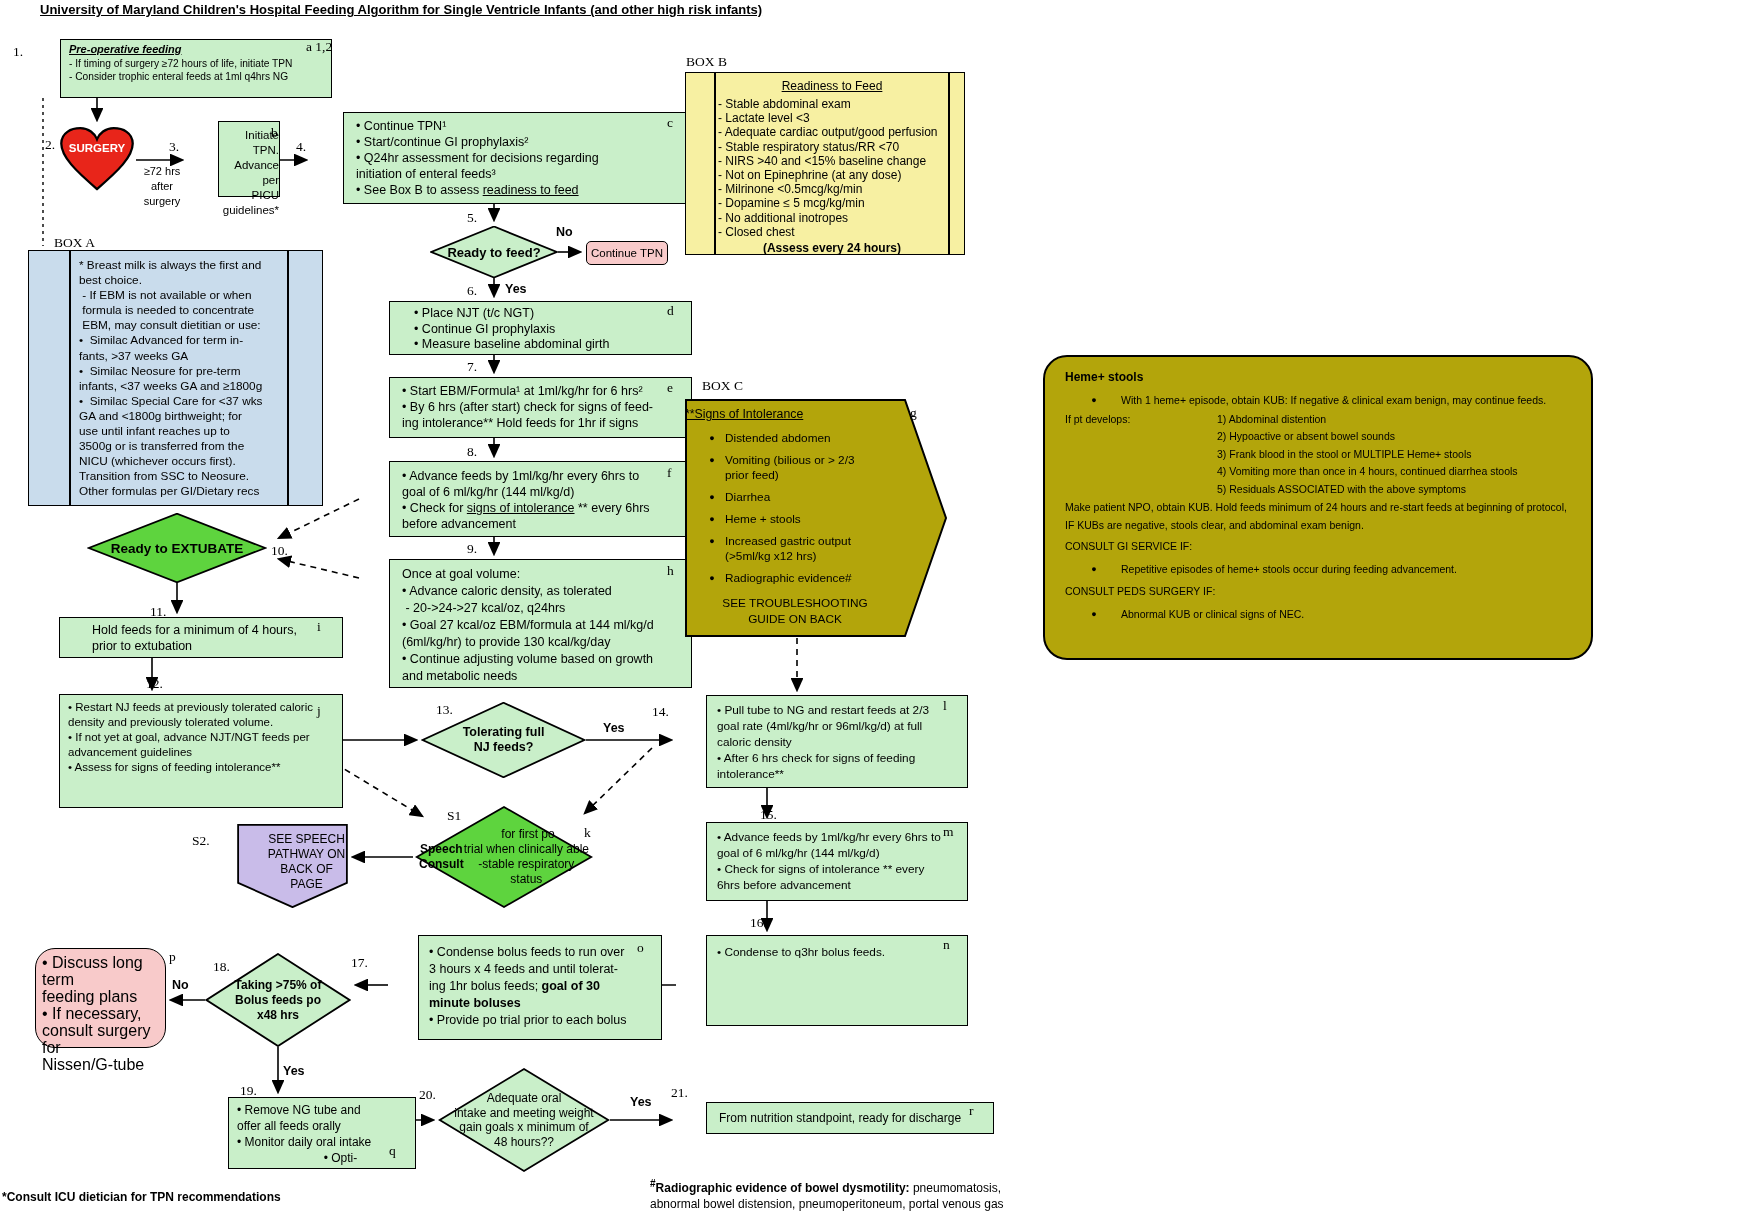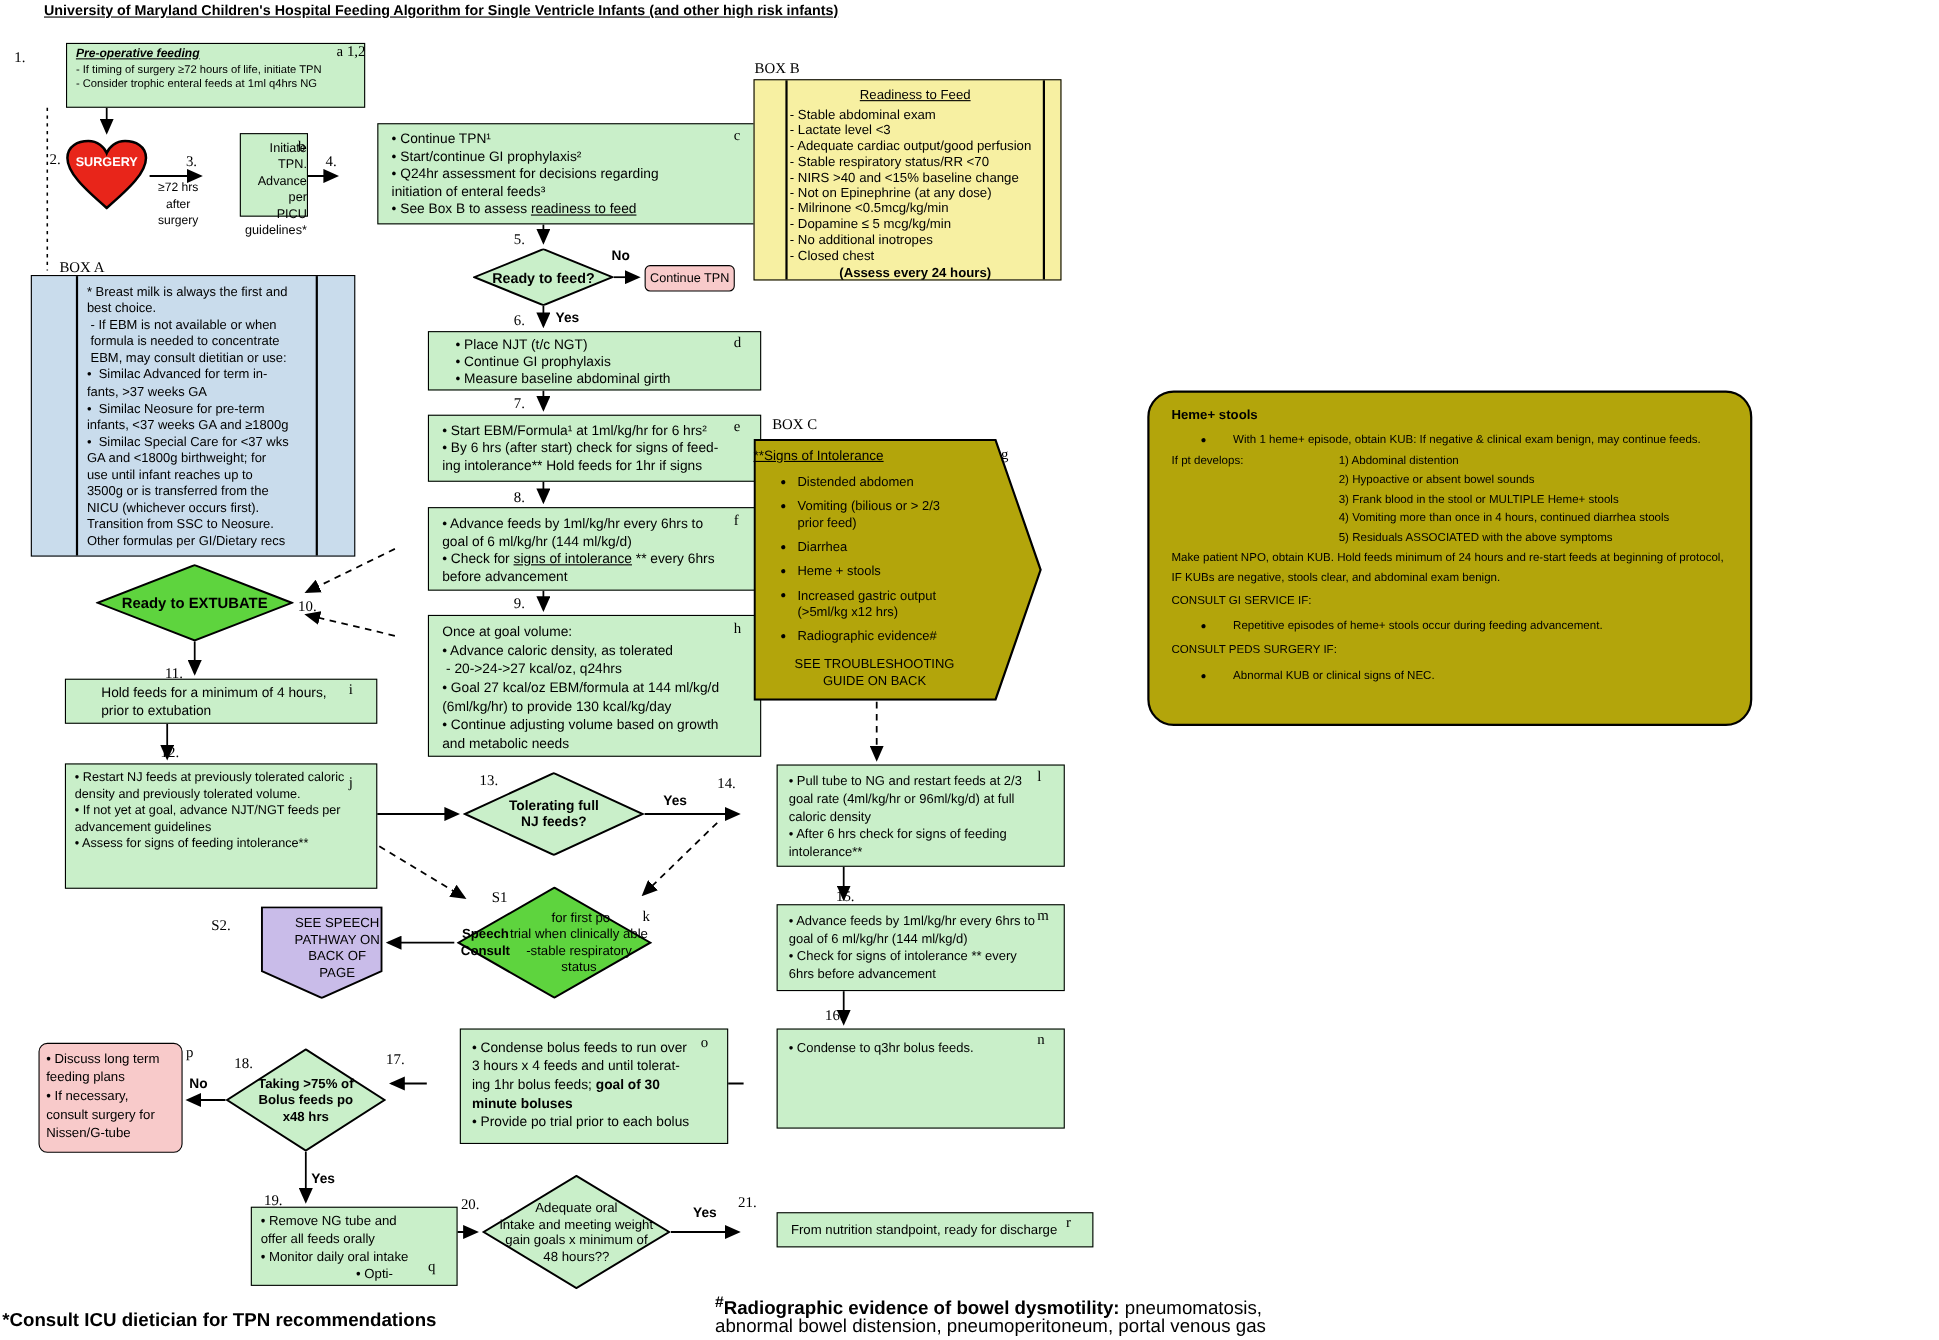--- a/index.html
+++ b/index.html
@@ -19,21 +19,21 @@
   .edge{position:absolute;z-index:3;font-weight:bold;font-size:12.5px;}
   .dia{position:absolute;z-index:2;}
   .dia svg{position:absolute;left:0;top:0;width:100%;height:100%;}
   .dtxt{position:absolute;z-index:2;left:0;top:0;right:0;bottom:0;display:flex;align-items:center;justify-content:center;text-align:center;}
   .u{text-decoration:underline;}
   .b{font-weight:bold;}
   .hemebox{position:absolute;z-index:2;background:#b3a50b;border:2px solid #000;border-radius:24px;box-sizing:border-box;font-size:10.5px;line-height:17.5px;}
   .brow{display:flex;}
   .bullet{width:26px;text-align:center;flex:0 0 auto;font-size:9px;line-height:inherit;}
   .title{position:absolute;left:40px;top:2px;font-size:13px;font-weight:bold;text-decoration:underline;z-index:3;}
-  .fn{position:absolute;z-index:3;font-size:17px;}
+  .fn{position:absolute;z-index:3;font-size:12px;}
 </style>
 </head>
 <body>
 
 <div id="stage">
 
   <svg id="wires" width="1763" height="1218">
     <defs>
       <marker id="ah" markerWidth="9" markerHeight="8" refX="7.5" refY="4" orient="auto">
         <path d="M0,0 L9,4 L0,8 z" fill="#000"></path>
@@ -310,21 +310,21 @@
 
   <div class="dia" style="left:205px;top:953px;width:146px;height:94px;">
     <svg viewBox="0 0 100 100" preserveAspectRatio="none">
         <polygon points="50,1 99,50 50,99 1,50" fill="#c9efc9" stroke="#000" stroke-width="1.8" vector-effect="non-scaling-stroke"></polygon>
       </svg>
     <div class="dtxt b pre" style="font-size:12px;line-height:15px;">Taking &gt;75% of
 Bolus feeds po
 x48 hrs</div>
   </div>
 
-  <div class="pink pre" style="left:35px;top:948px;width:131px;height:100px;padding:5px 4px 0 6px;font-size:12px;line-height:17px;border-radius:8px;">• Discuss long term
+  <div class="pink pre" style="left:35px;top:948px;width:131px;height:100px;padding:5px 4px 0 6px;font-size:16px;line-height:17px;border-radius:20px;">• Discuss long term
 feeding plans
 • If necessary,
 consult surgery for
 Nissen/G-tube</div>
 
   <div class="gbox pre" style="left:198px;top:1097px;width:188px;height:72px;padding:4px 4px 0 8px;font-size:12px;line-height:16px;">• Remove NG tube and
 offer all feeds orally
 • Monitor daily oral intake
                           • Opti-</div>
 

